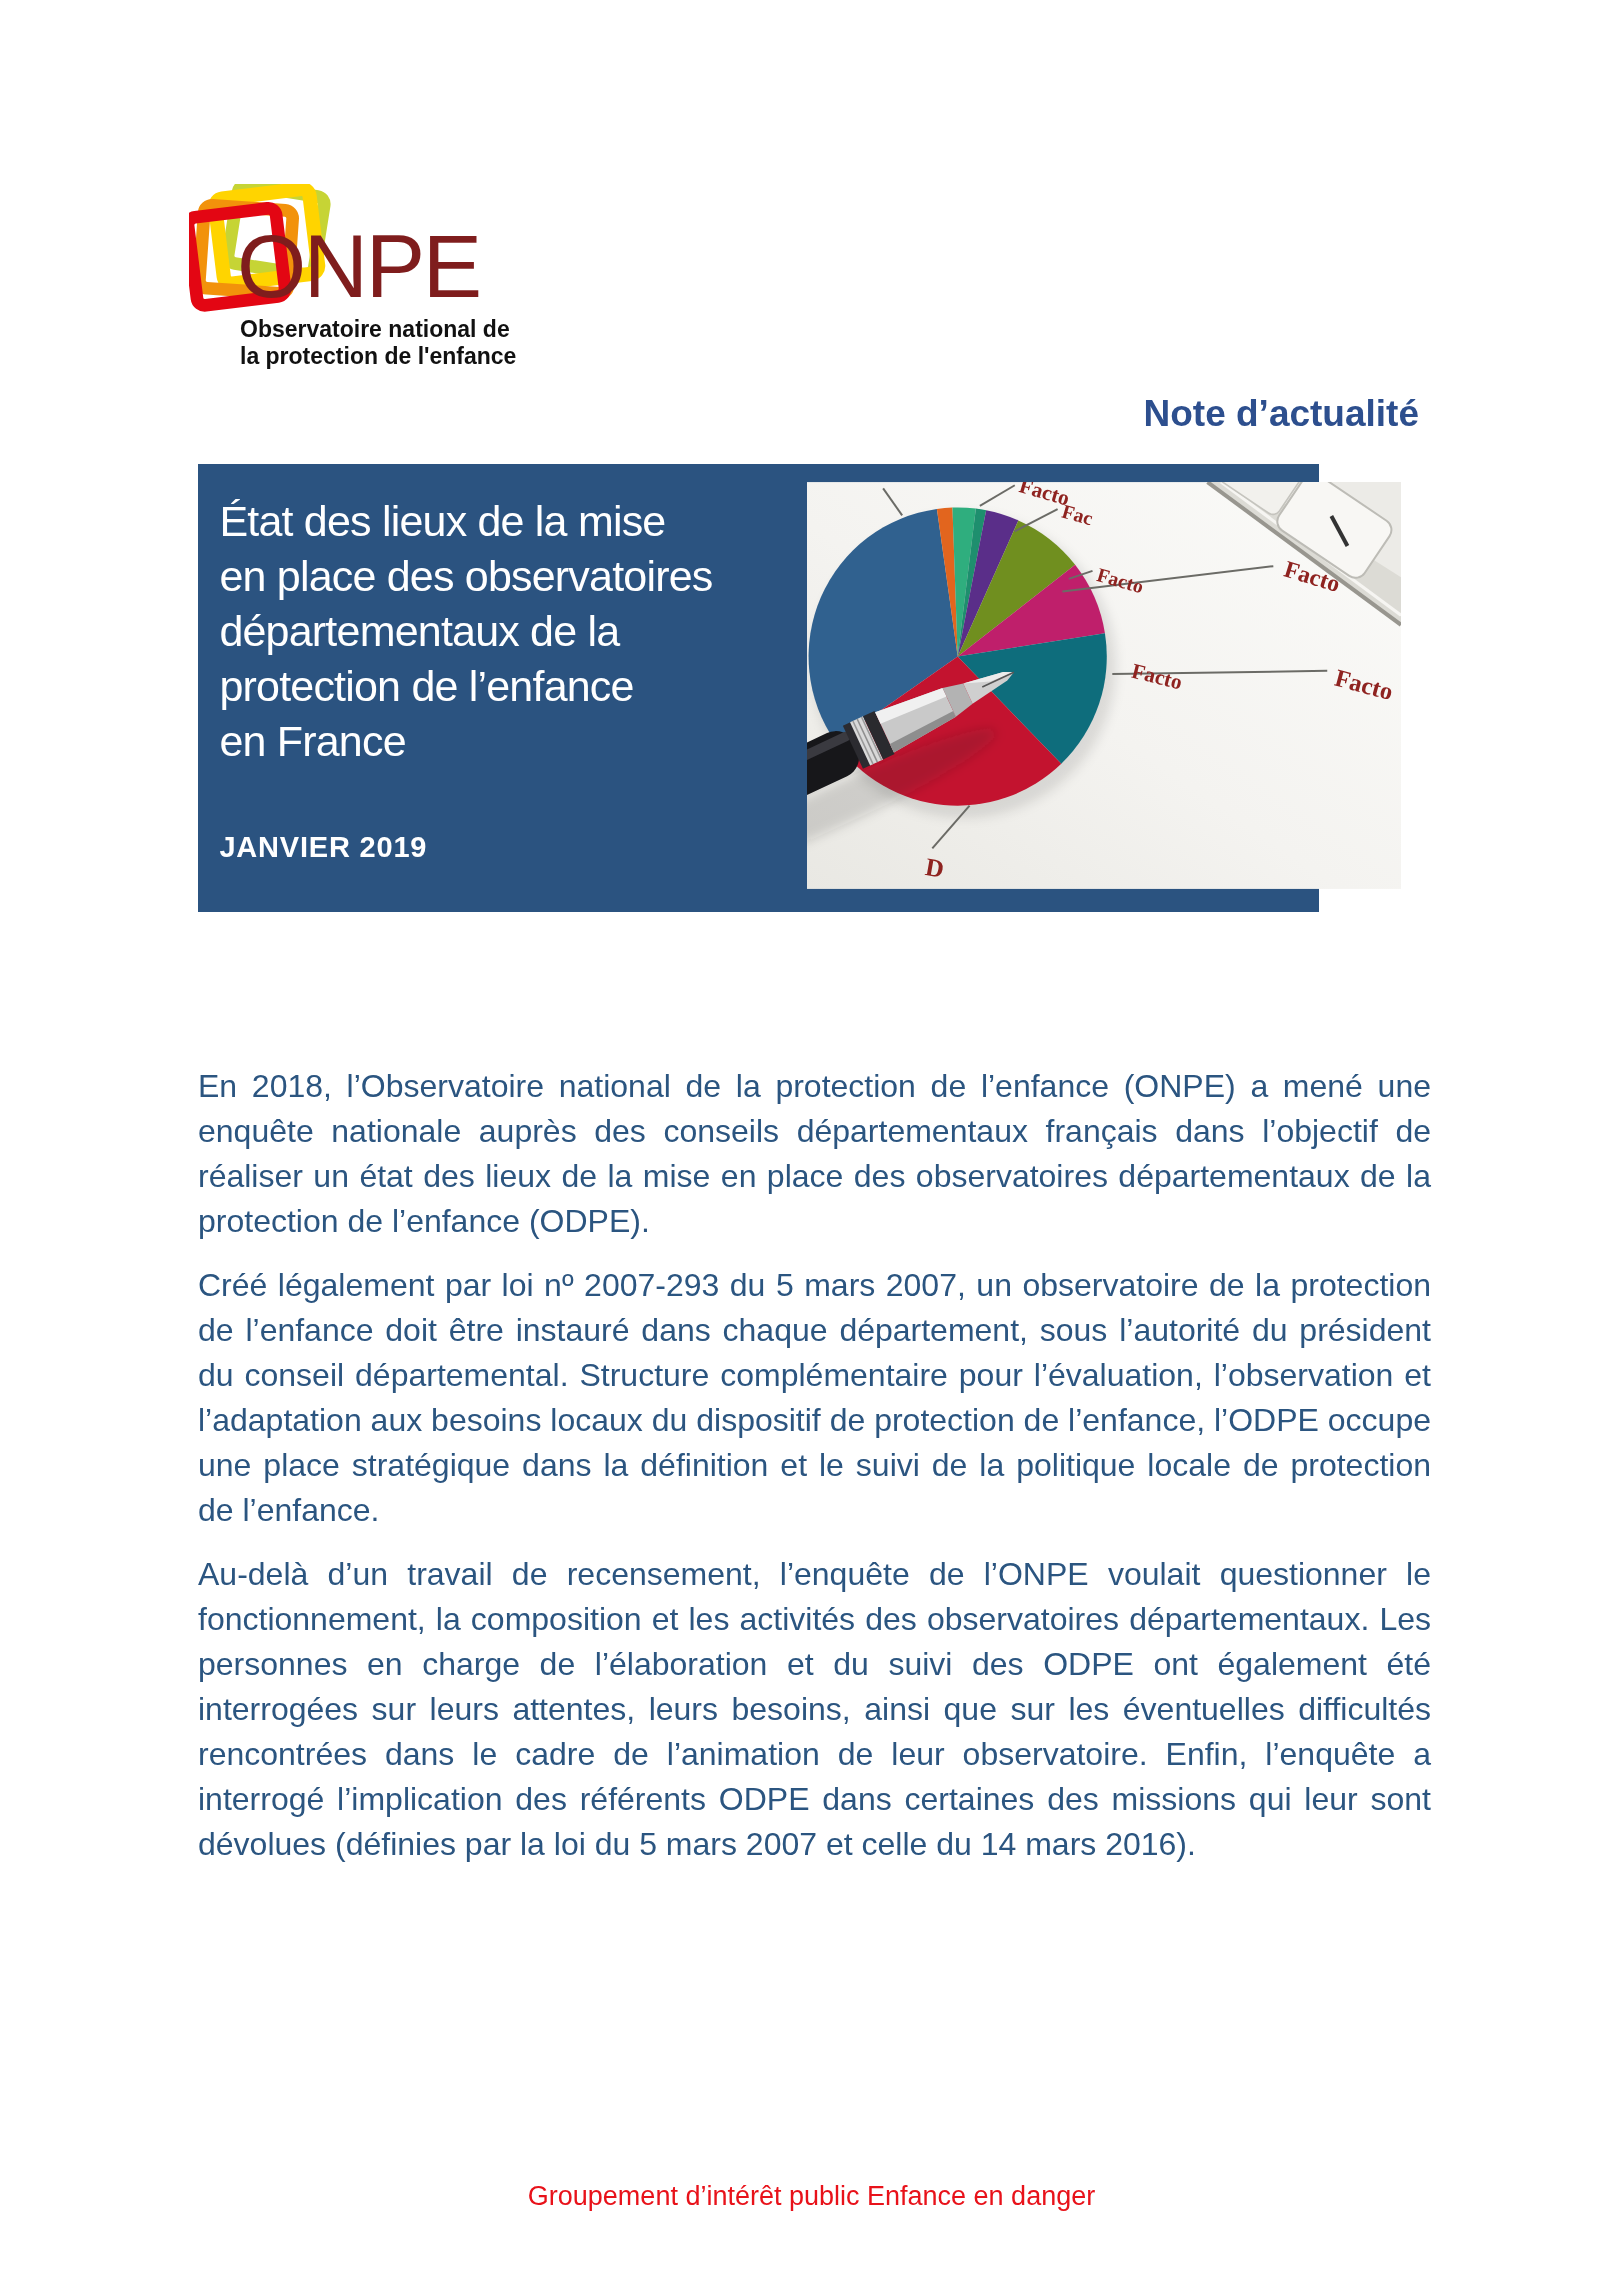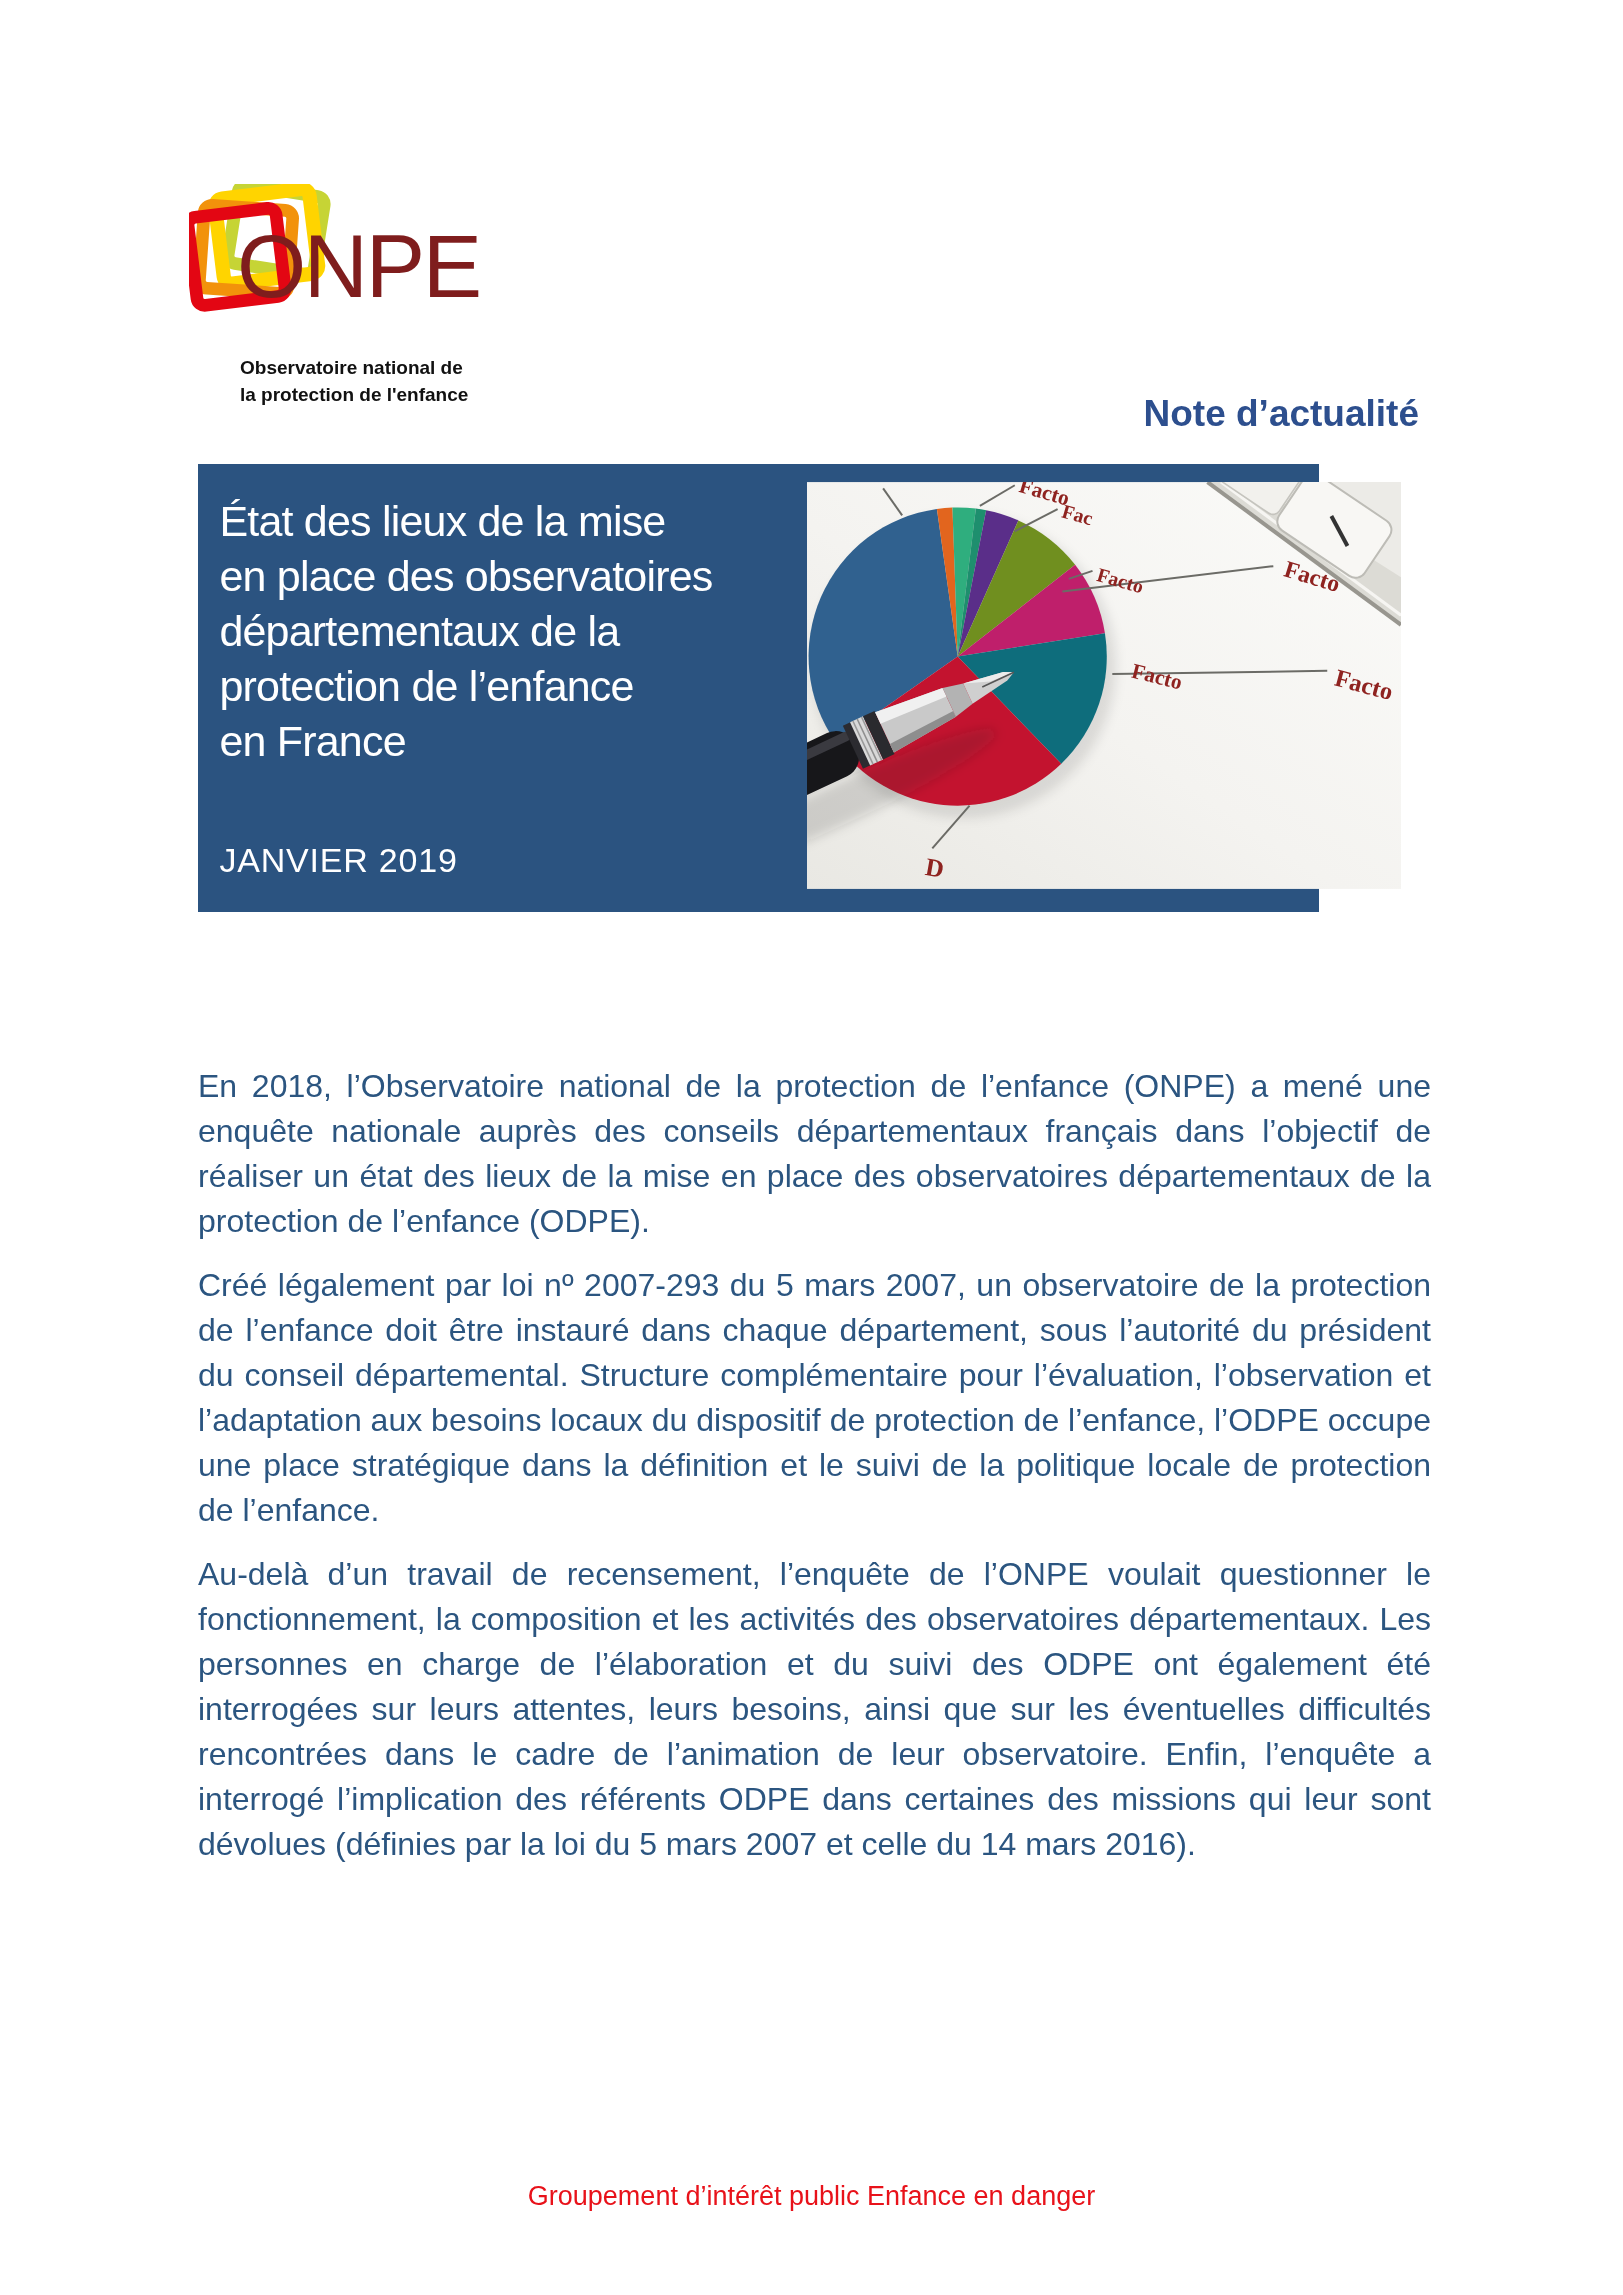--- a/index.html
+++ b/index.html
@@ -7,35 +7,35 @@
     position:relative;width:1623px;height:2295px;background:#ffffff;overflow:hidden;
     font-family:"Liberation Sans",sans-serif;
   }
   
   .logo{position:absolute;left:189px;top:184px;width:491px;height:206px;}
   .logo-squares{position:absolute;left:0;top:0;}
   .logo-acronym{
     position:absolute;left:48px;top:38px;font-size:89px;font-weight:400;color:#7f1d1d;
     letter-spacing:-2.4px;line-height:1;
   }
-  .logo-caption{position:absolute;left:51px;top:132px;font-size:19px;font-weight:700;color:#111;line-height:27px;margin-top:38px;}
+  .logo-caption{position:absolute;left:51px;top:132px;font-size:23px;font-weight:700;color:#111;line-height:27px;}
   
   .note-label{
     position:absolute;left:186px;top:393px;width:1233px;text-align:right;
     font-size:37px;font-weight:700;color:#2D4F8E;
   }
   
   .banner{position:absolute;left:198px;top:464px;width:1121px;height:448px;background:#2B5380;}
   .banner-title{
     position:absolute;left:21.4px;top:30px;margin:0;color:#ffffff;font-weight:400;
     font-size:43px;line-height:55px;letter-spacing:-0.8px;
   }
   .banner-title span{display:block;}
   .banner-date{
-    position:absolute;left:21.4px;top:377px;color:#ffffff;font-size:34px;letter-spacing:0.8px;font-weight:400;
+    position:absolute;left:21.4px;top:367px;color:#ffffff;font-size:29px;letter-spacing:0.8px;font-weight:700;
   }
   .cover-photo{position:absolute;left:609px;top:18px;width:594px;height:407px;margin:0;}
   .cover-photo svg{display:block;}
   .photo-label{font-family:"Liberation Serif",serif;font-weight:700;fill:#8F2320;}
   
   .body-text{
     position:absolute;left:198px;top:1064px;width:1233px;color:#2B5580;
     font-size:32px;line-height:45px;text-align:justify;
   }
   .body-text p{margin:0 0 19px 0;}

